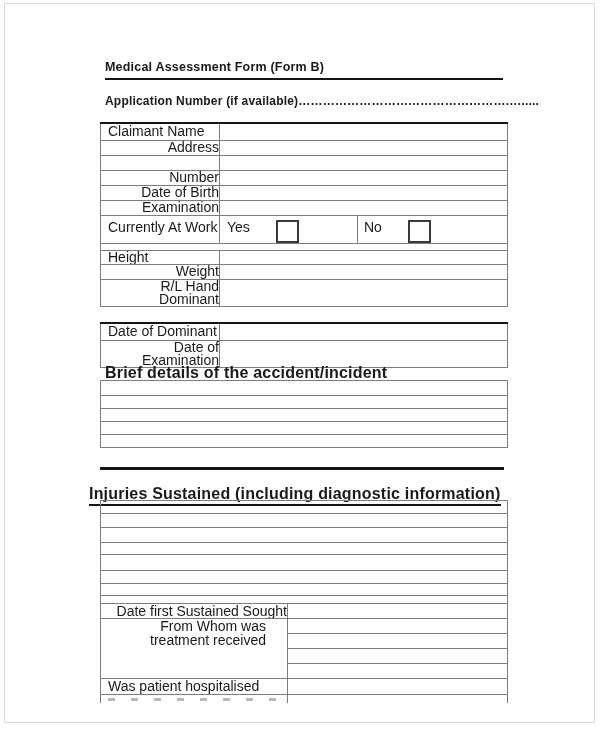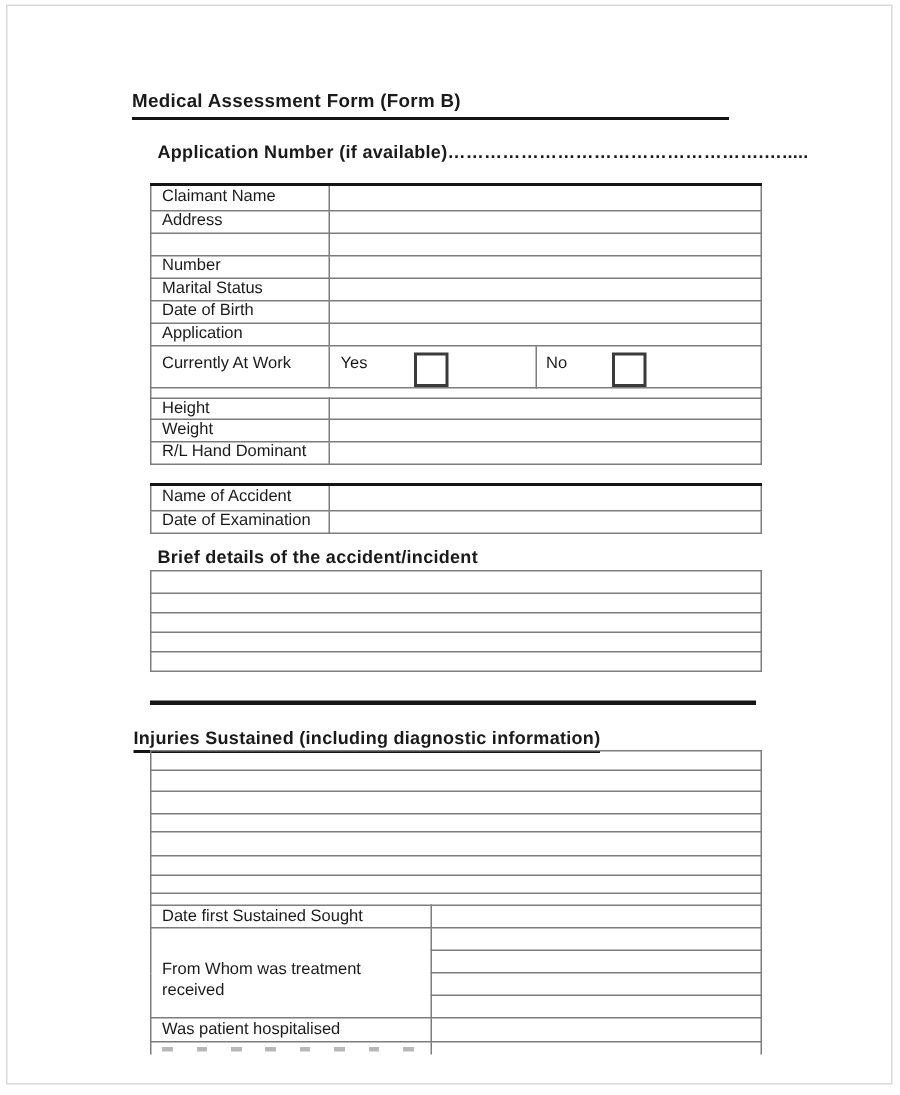--- a/index.html
+++ b/index.html
@@ -3,50 +3,50 @@
 <meta charset="utf-8">
 <style>
   html,body{margin:0;padding:0;background:#ffffff;}
   body{width:600px;height:730px;position:relative;overflow:hidden;
        font-family:"Liberation Sans","DejaVu Sans",sans-serif;color:#1a1a1a;}
   .page-border{position:absolute;left:4px;top:3px;width:589px;height:718px;
        border:1px solid #d9d9d9;background:#ffffff;pointer-events:none;}
 
   .abs{position:absolute;}
 
-  .doc-title{left:88px;top:60px;width:398px;font-size:12.5px;font-weight:bold;
+  .doc-title{left:105px;top:60px;width:398px;font-size:12.5px;font-weight:bold;
        letter-spacing:.2px;padding-bottom:4px;border-bottom:2px solid #141414;}
   .app-number{left:105px;top:94px;font-size:12px;font-weight:bold;letter-spacing:.2px;}
   .app-number .dots{font-weight:bold;}
 
   table{border-collapse:collapse;table-layout:fixed;}
-  td{border:1px solid #7d7d7d;padding:0;font-size:11px;line-height:13px;
+  td{border:1px solid #7d7d7d;padding:0;font-size:14px;line-height:13px;
      vertical-align:middle;overflow:hidden;}
   td.lbl{padding-left:7px;}
   td.val{background:#ffffff;}
 
   .t-main{left:100px;top:122px;width:407px;border-top:2px solid #141414;}
   .t-dates{left:100px;top:322px;width:407px;border-top:2px solid #141414;}
   .t-brief{left:100px;top:380px;width:407px;}
   .t-injuries{left:100px;top:500px;width:407px;}
 
-  tr.h17{height:17px;} tr.h16{height:16px;} tr.h15{height:15px;}
+  tr.h17{height:17px;} tr.h16{height:16px;} tr.h15{height:15px;text-align:right;}
   tr.h14{height:14px;} tr.h13{height:13px;} tr.h12{height:12px;}
   tr.h28{height:28px;} tr.h7{height:7px;}  tr.h8{height:8px;}
 
   td.cb-cell{position:relative;vertical-align:top;padding-top:5px;}
   td.cb-cell .cb-label{padding-left:7px;}
   .checkbox{position:absolute;top:4px;width:19px;height:19px;
      border:2px solid #3a3a3a;background:#ffffff;}
   .cb-yes{left:56px;} .cb-no{left:50px;}
 
-  td.top-lbl{vertical-align:top;padding-top:20px;}
+  td.top-lbl{vertical-align:top;padding-top:0;}
   td.top-lbl span{display:block;width:158px;line-height:14px;}
 
-  .section-heading{font-size:12px;font-weight:bold;letter-spacing:.2px;}
+  .section-heading{font-size:16px;font-weight:bold;letter-spacing:.2px;}
   .brief-heading{left:105px;top:364px;}
   .injuries-heading{left:89px;top:485px;}
   .injuries-heading span{display:inline-block;border-bottom:2px solid #141414;
      padding-bottom:1px;}
 
   .thick-rule{left:100px;top:467px;width:404px;height:3px;background:#161616;}
 
   tr.clip td{border-bottom:none;}
   .ghost{width:252px;height:3px;margin-top:2px;
      background:repeating-linear-gradient(90deg,#b8b8b8 0 7px,transparent 7px 23px);}
@@ -79,29 +79,25 @@
   </tr>
   <tr class="h15">
     <td class="lbl"></td>
     <td class="val" colspan="2"></td>
   </tr>
   <tr class="h15">
     <td class="lbl">Number</td>
     <td class="val" colspan="2"></td>
   </tr>
   <tr class="h15">
-    <td class="lbl">Marital Status</td>
-    <td class="val" colspan="2"></td>
-  </tr>
-  <tr class="h15">
     <td class="lbl">Date of Birth</td>
     <td class="val" colspan="2"></td>
   </tr>
   <tr class="h15">
-    <td class="lbl">Application</td>
+    <td class="lbl">Examination</td>
     <td class="val" colspan="2"></td>
   </tr>
   <tr class="h28">
     <td class="lbl" style="vertical-align:top;padding-top:5px;">Currently At Work</td>
     <td class="cb-cell">
       <span class="cb-label">Yes</span>
       <div class="checkbox cb-yes"></div>
     </td>
     <td class="cb-cell">
       <span class="cb-label" style="padding-left:6px;">No</span>
@@ -126,21 +122,21 @@
 </tbody>
   </table>
 
 <table class="abs t-dates">
   <colgroup>
       <col style="width:119px">
       <col style="width:288px">
     </colgroup>
   <tbody>
       <tr class="h17">
-    <td class="lbl">Name of Accident</td>
+    <td class="lbl">Date of Dominant</td>
     <td class="val"></td>
   </tr>
   <tr class="h15">
     <td class="lbl">Date of Examination</td>
     <td class="val"></td>
   </tr>
 </tbody>
   </table>
 
 <div class="abs section-heading brief-heading">Brief details of the accident/incident</div>

